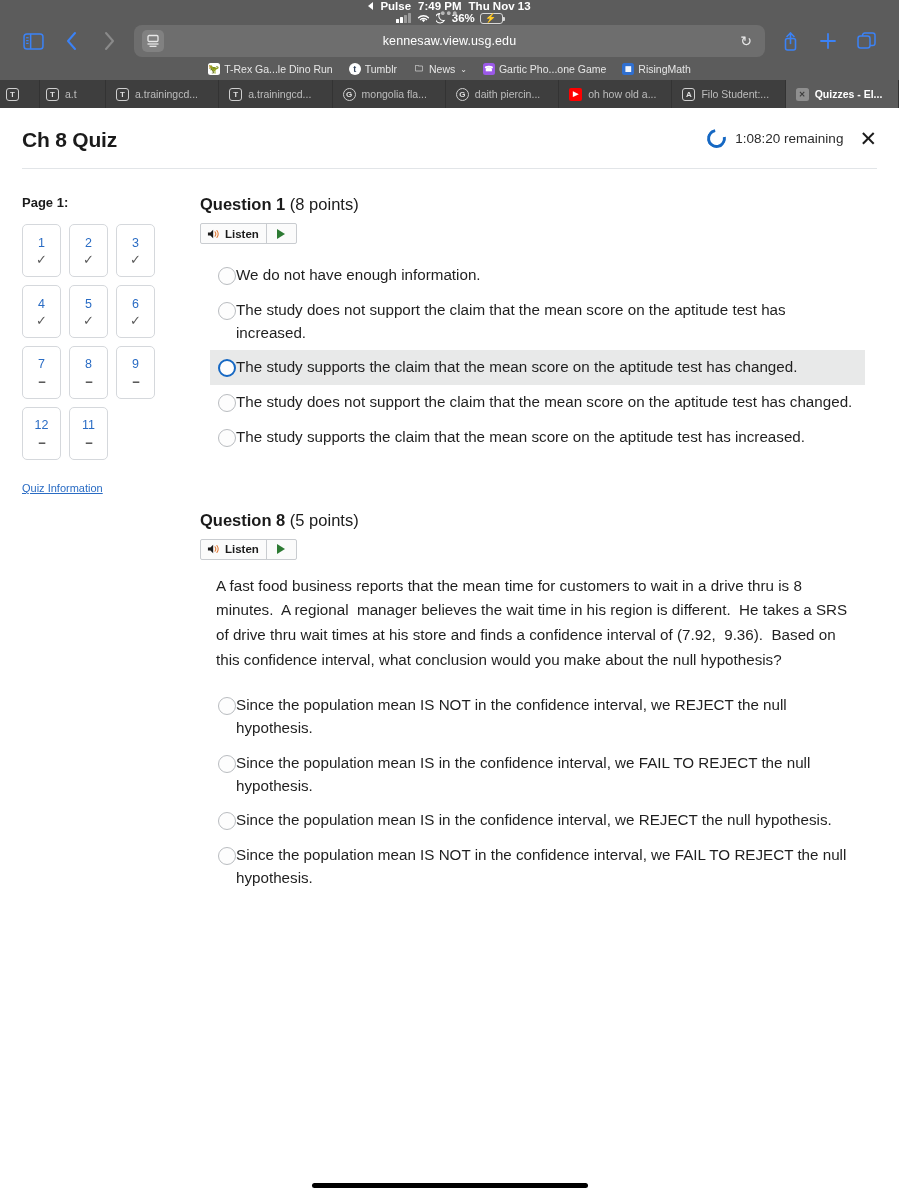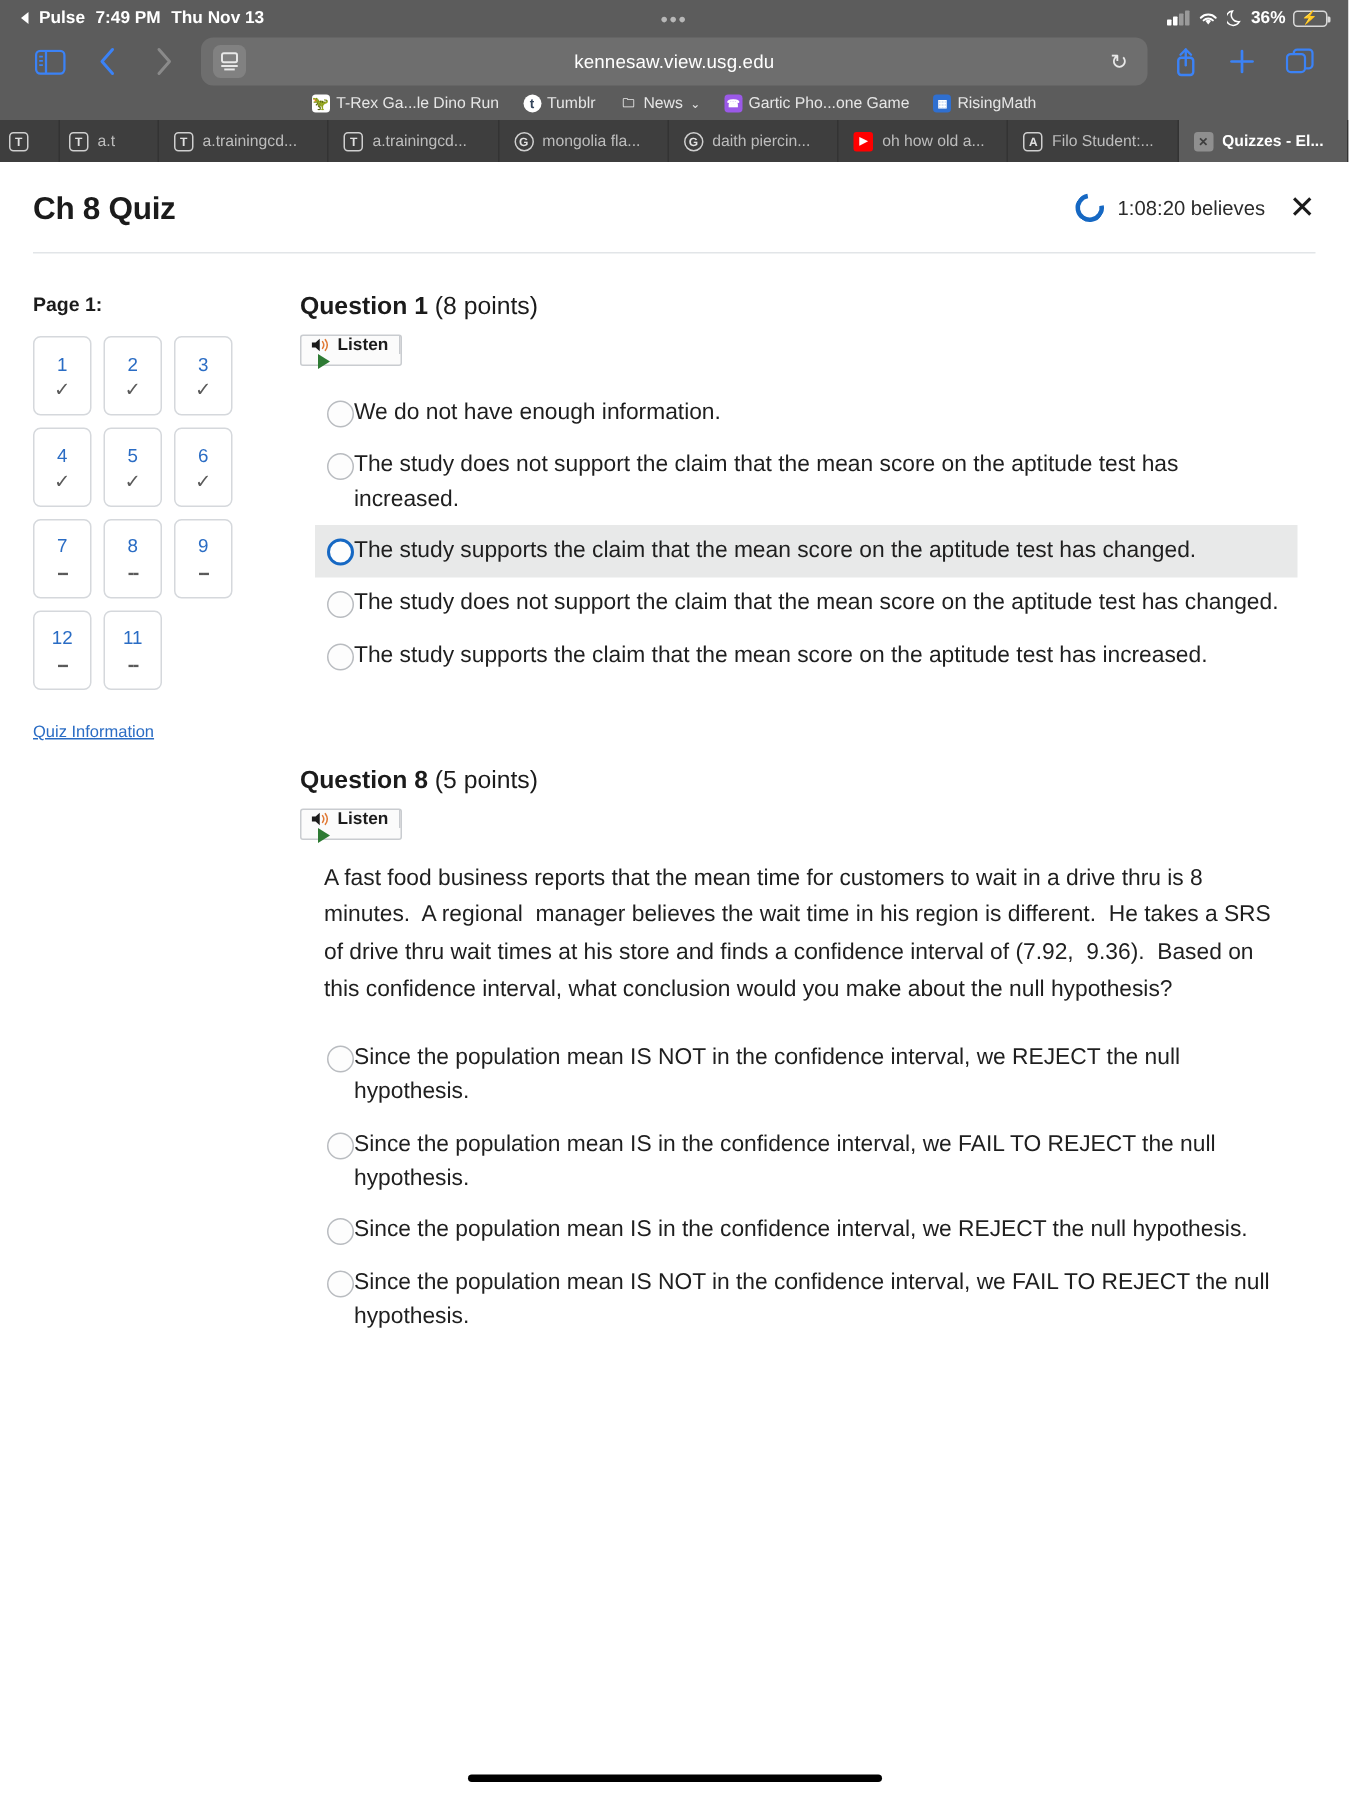--- a/index.html
+++ b/index.html
@@ -15,20 +15,21 @@
     height: 24px;
     background: #5c5c5c;
     display: flex;
     align-items: center;
     justify-content: space-between;
     padding: 0 14px;
     color: #ffffff;
     font-size: 11.5px;
     font-weight: 600;
     position: relative;
+    flex-direction: column;
   }
   .sb-left { display: flex; align-items: center; gap: 7px; }
   .sb-right { display: flex; align-items: center; gap: 5px; }
   .sb-back-tri {
     width: 0; height: 0;
     border-top: 4px solid transparent;
     border-bottom: 4px solid transparent;
     border-right: 5px solid #ffffff;
     display: inline-block;
   }
@@ -203,21 +204,21 @@
 
   .qcol { flex: 1 1 auto; padding-right: 22px; }
   .question-block { margin-bottom: 10px; }
   .q-title { font-size: 16.5px; color: #1b1b1b; margin-bottom: 9px; }
   .q-title b { font-weight: 700; }
   .q-title span.pts { font-weight: 400; }
 
   .listen-bar {
     display: inline-flex; align-items: stretch;
     border: 1px solid #c9ccd0; border-radius: 2px;
-    background: #fbfbfb; height: 21px; margin-bottom: 14px; flex-direction: column;
+    background: #fbfbfb; height: 21px; margin-bottom: 14px;
   }
   .listen-btn {
     display: flex; align-items: center; gap: 4px;
     padding: 0 7px 0 6px; font-size: 11.5px; font-weight: 700; color: #1b1b1b;
     border-right: 1px solid #c9ccd0;
   }
   .spk { display:inline-flex; align-items:center; }
   .play-btn { display:flex; align-items:center; justify-content:center; width: 29px; }
   .play-tri {
     width:0;height:0;border-top:5px solid transparent;border-bottom:5px solid transparent;
@@ -398,21 +399,21 @@
   </div>
 </div>
 
 <div class="page">
 
   <div class="quiz-header">
     <div class="quiz-title">Ch 8 Quiz</div>
     <div class="hdr-right">
       <div class="timer-wrap">
         <span class="timer-ring"></span>
-        <span class="timer-text">1:08:20 believes</span>
+        <span class="timer-text">1:08:20 remaining</span>
       </div>
       <div class="close-x">✕</div>
     </div>
   </div>
   <div class="hr"></div>
 
   <div class="body-cols">
 
     <div class="navcol">
       <div class="page-label">Page 1:</div>

